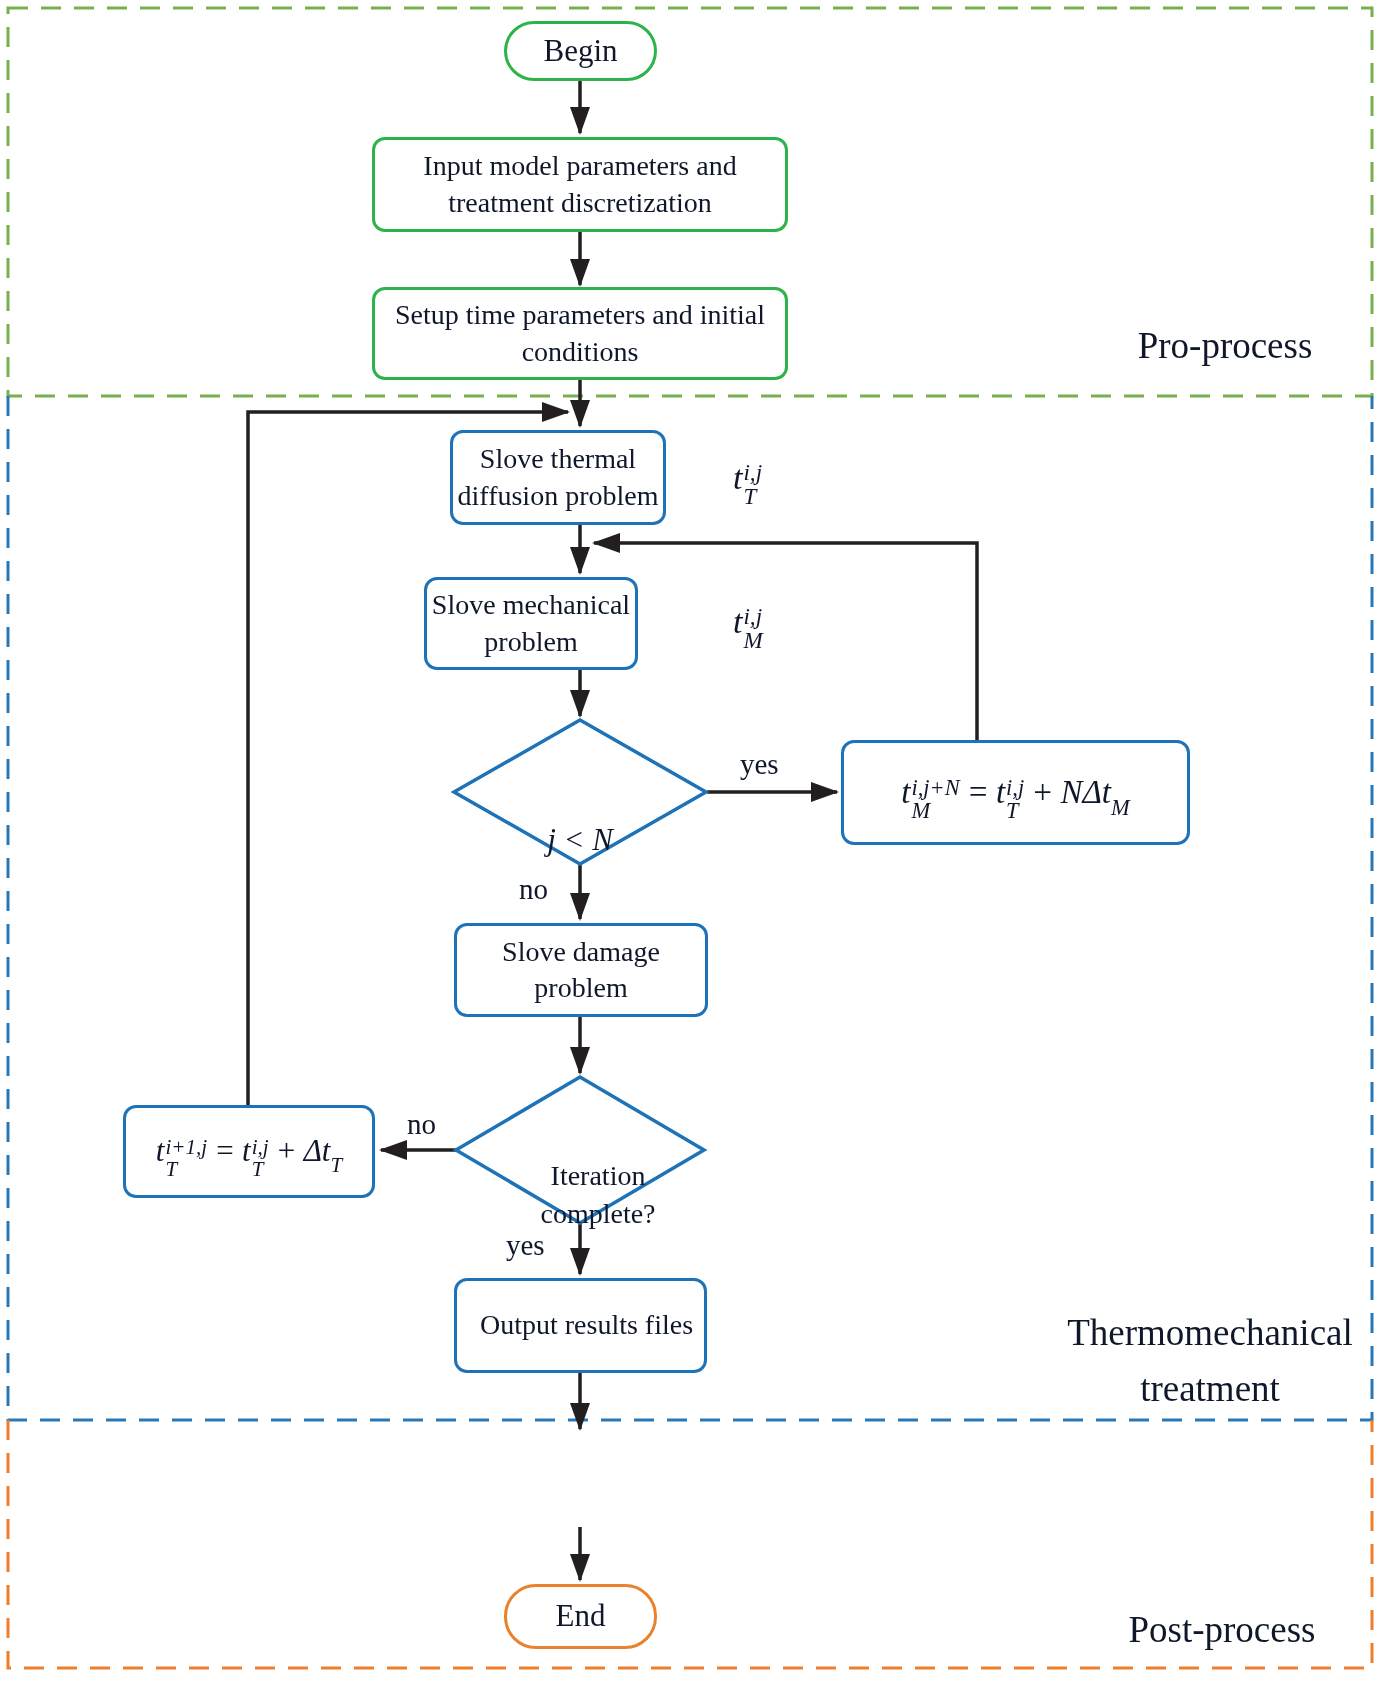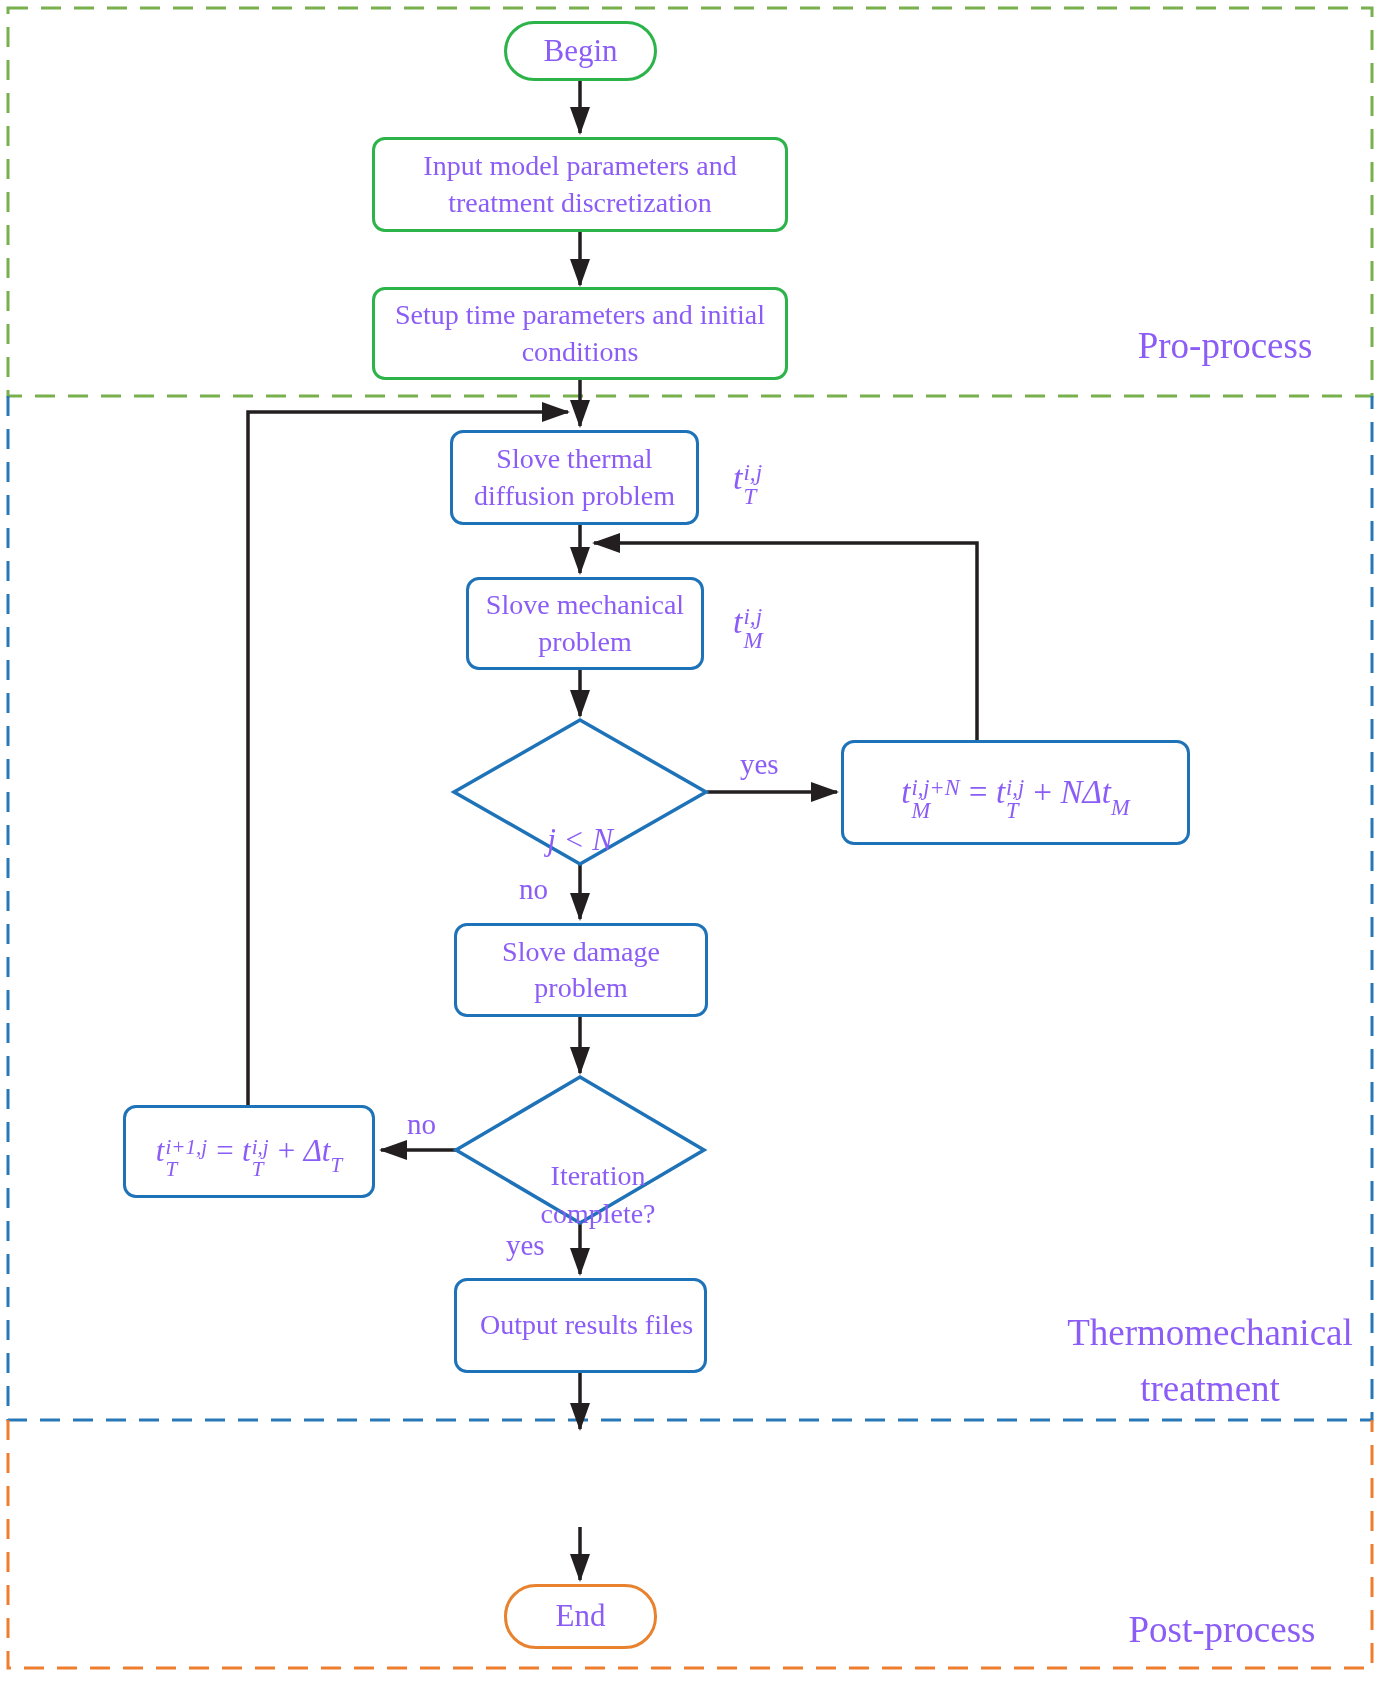--- a/index.html
+++ b/index.html
@@ -1,18 +1,18 @@
 <!DOCTYPE html>
 <html><head>
 <meta charset="utf-8">
 <style>
   html,body{margin:0;padding:0;background:#ffffff;}
   .canvas{
     position:relative;width:1380px;height:1681px;background:#fff;
-    font-family:"Liberation Serif", serif;color:#8b5cf6;overflow:hidden;
+    font-family:"Liberation Serif", serif;color:#0f172a;overflow:hidden;
   }
   .canvas svg{position:absolute;left:0;top:0;}
   .box{
     position:absolute;box-sizing:border-box;background:#fff;
     display:flex;flex-direction:column;align-items:center;justify-content:center;
     text-align:center;font-size:28px;line-height:1.3;white-space:nowrap;border-radius:13px;
   }
   .green-b{border:3.5px solid #2cb34a;}
   .blue-b{border:3.5px solid #1d72b8;}
   .orange-b{border:3.5px solid #e8822e;}
@@ -73,26 +73,26 @@
   <div class="box green-b" style="left:372px;top:137px;width:416px;height:95px;">
     <span>Input model parameters and</span>
     <span>treatment discretization</span>
   </div>
 
   <div class="box green-b" style="left:372px;top:287px;width:416px;height:93px;">
     <span>Setup time parameters and initial</span>
     <span>conditions</span>
   </div>
 
-  <div class="box blue-b" style="left:450px;top:430px;width:249px;height:95px;">
+  <div class="box blue-b" style="left:450px;top:430px;width:216px;height:95px;">
     <span>Slove thermal</span>
     <span>diffusion problem</span>
   </div>
 
-  <div class="box blue-b" style="left:466px;top:577px;width:238px;height:93px;">
+  <div class="box blue-b" style="left:424px;top:577px;width:214px;height:93px;">
     <span>Slove mechanical</span>
     <span>problem</span>
   </div>
 
   <div class="box blue-b" style="left:454px;top:923px;width:254px;height:94px;">
     <span>Slove damage</span>
     <span>problem</span>
   </div>
 
   <div class="box blue-b" style="left:454px;top:1278px;width:253px;height:95px;padding-left:12px;">

